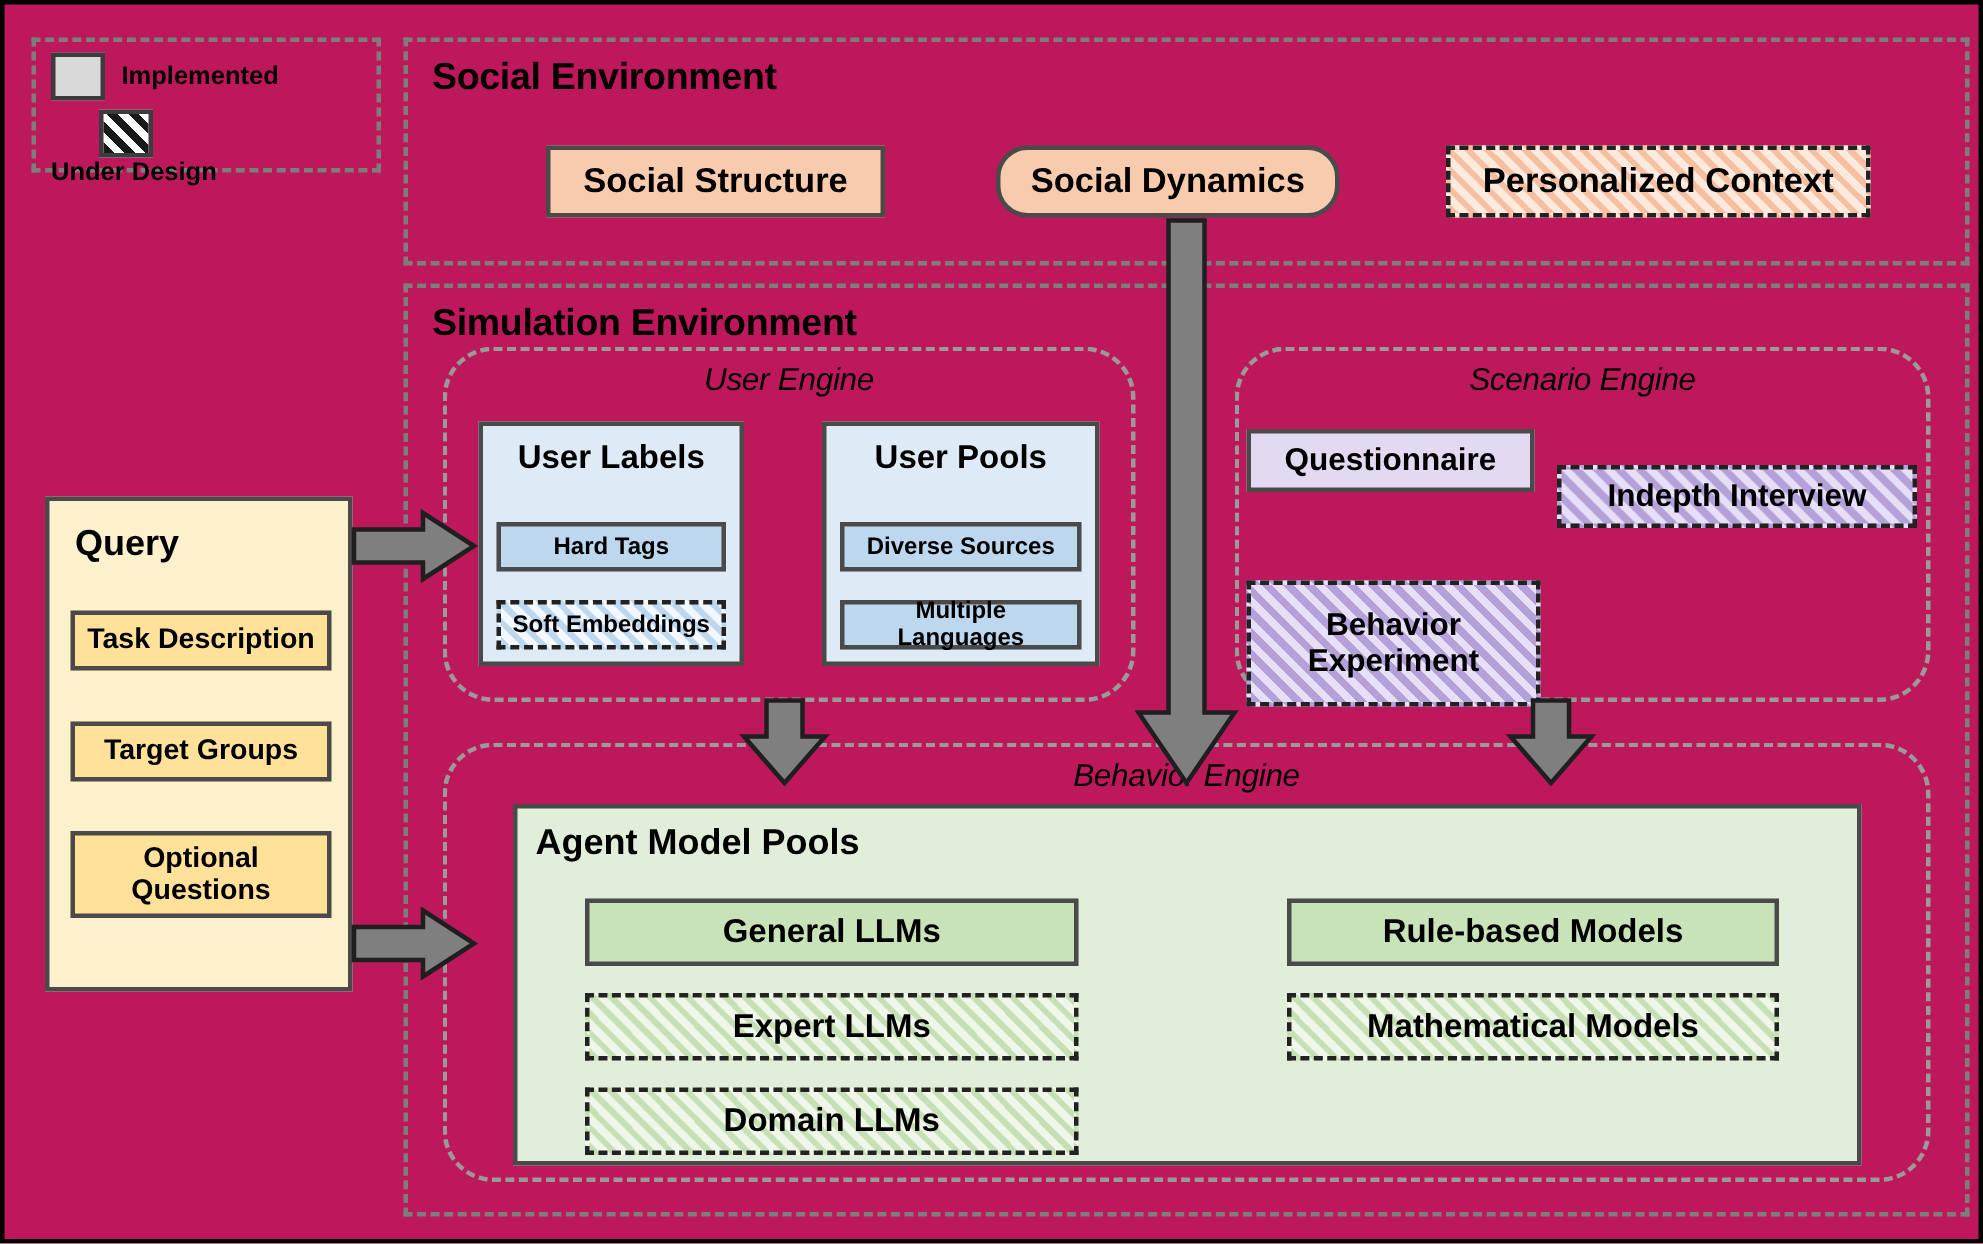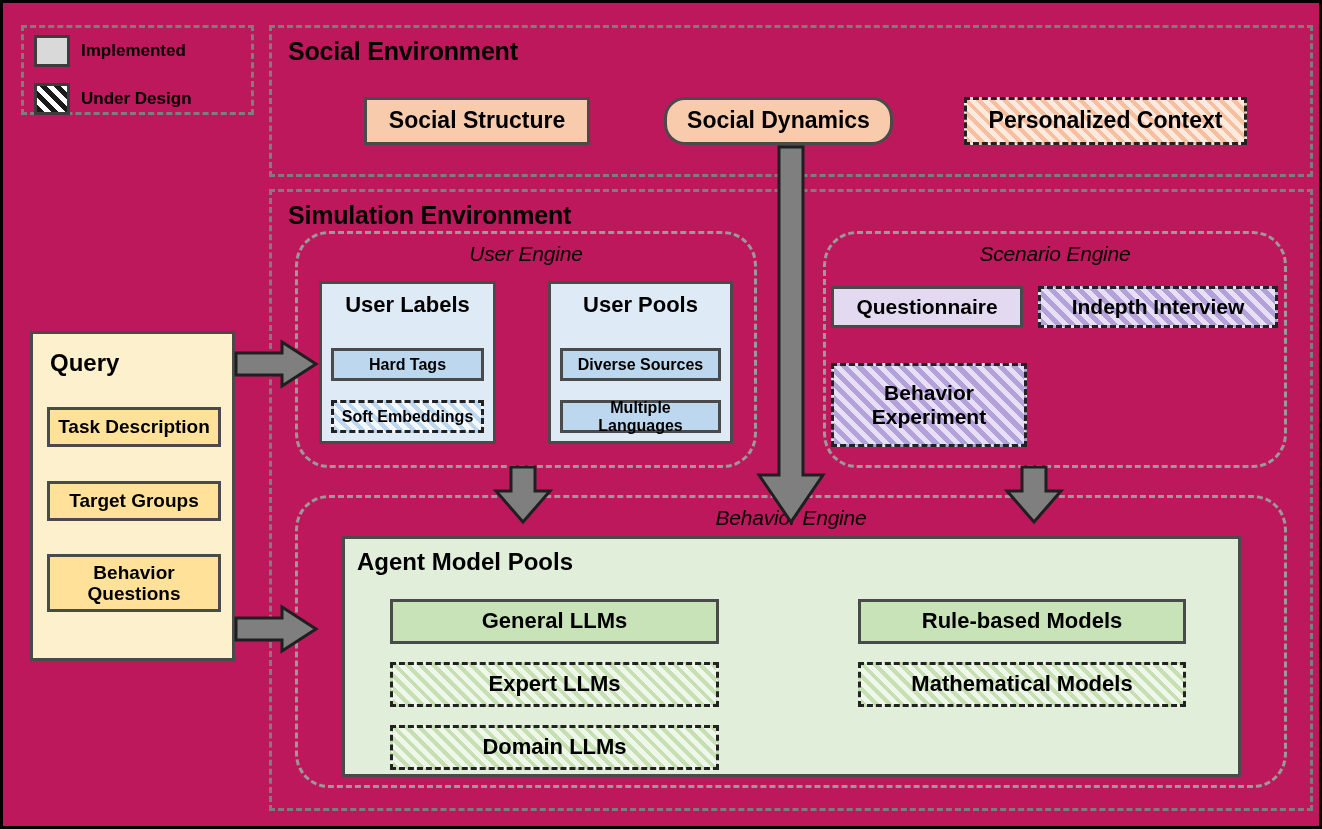--- a/index.html
+++ b/index.html
@@ -74,20 +74,21 @@
   }
   .hatch-blue{
     background-color:#e8f1fa;
     background-image:repeating-linear-gradient(45deg,
       #bdd7ee 0px,#bdd7ee 4px,#f2f8fd 4px,#f2f8fd 9px);
   }
   .hatch-purple{
     background-color:#b5a1d9;
     background-image:repeating-linear-gradient(45deg,
       #b5a1d9 0px,#b5a1d9 5px,#e7dff5 5px,#e7dff5 10px);
+    margin-top:24px;
   }
   .hatch-green{
     background-color:#e6f2df;
     background-image:repeating-linear-gradient(45deg,
       #c6e0b4 0px,#c6e0b4 4px,#eef7e9 4px,#eef7e9 9px);
   }
   .hatch-black{
     background-color:#ffffff;
     background-image:repeating-linear-gradient(45deg,
       #1a1a1a 0px,#1a1a1a 5px,#ffffff 5px,#ffffff 10px);
@@ -117,21 +118,21 @@
 </head>
 <body>
 
 <div id="stage">
 
   <div class="abs dashed-rect" id="legend">
     <div class="legend-row" style="left:10px;top:7px;">
       <span class="legend-swatch fill-gray"></span>
       <span class="legend-label">Implemented</span>
     </div>
-    <div class="legend-row" style="left:10px;top:55px;">
+    <div class="legend-row" style="left:10px;top:45px;flex-direction:column;">
       <span class="legend-swatch hatch-black"></span>
       <span class="legend-label">Under Design</span>
     </div>
   </div>
 
   <div class="abs dashed-rect" style="left:266px;top:22px;width:1044px;height:152px;">
     <div class="frame-title big">Social Environment</div>
   </div>
 
   <div class="node fill-orange" style="left:361px;top:94px;width:226px;height:48px;font-size:23px;">Social Structure</div>
@@ -181,21 +182,21 @@
   <div class="node dash hatch-green" style="left:387px;top:722px;width:329px;height:45px;font-size:22px;">Domain LLMs</div>
 
   <div class="node fill-green" style="left:855px;top:596px;width:328px;height:45px;font-size:22px;">Rule-based Models</div>
   <div class="node dash hatch-green" style="left:855px;top:659px;width:328px;height:45px;font-size:22px;">Mathematical Models</div>
 
   <div class="abs fill-yellow-panel" style="left:27px;top:328px;width:205px;height:330px;border:3px solid #4a4a4a;">
     <div class="panel-title" style="left:17px;top:15px;font-size:24px;">Query</div>
   </div>
   <div class="node fill-yellow" style="left:44px;top:404px;width:174px;height:40px;font-size:19px;">Task Description</div>
   <div class="node fill-yellow" style="left:44px;top:478px;width:174px;height:40px;font-size:19px;">Target Groups</div>
-  <div class="node fill-yellow" style="left:44px;top:551px;width:174px;height:58px;font-size:19px;">Behavior Questions</div>
+  <div class="node fill-yellow" style="left:44px;top:551px;width:174px;height:58px;font-size:19px;">Optional Questions</div>
 
   <div class="arrow-right" style="left:231px;top:337px;">
     <svg width="84" height="48" viewBox="0 0 84 48">
       <polygon points="2,13 48,13 48,2 82,24 48,46 48,35 2,35" fill="#7f7f7f" stroke="#1f1f1f" stroke-width="3" stroke-linejoin="miter"></polygon>
     </svg>
   </div>
 
   <div class="arrow-right" style="left:231px;top:602px;">
     <svg width="84" height="48" viewBox="0 0 84 48">
       <polygon points="2,13 48,13 48,2 82,24 48,46 48,35 2,35" fill="#7f7f7f" stroke="#1f1f1f" stroke-width="3" stroke-linejoin="miter"></polygon>

